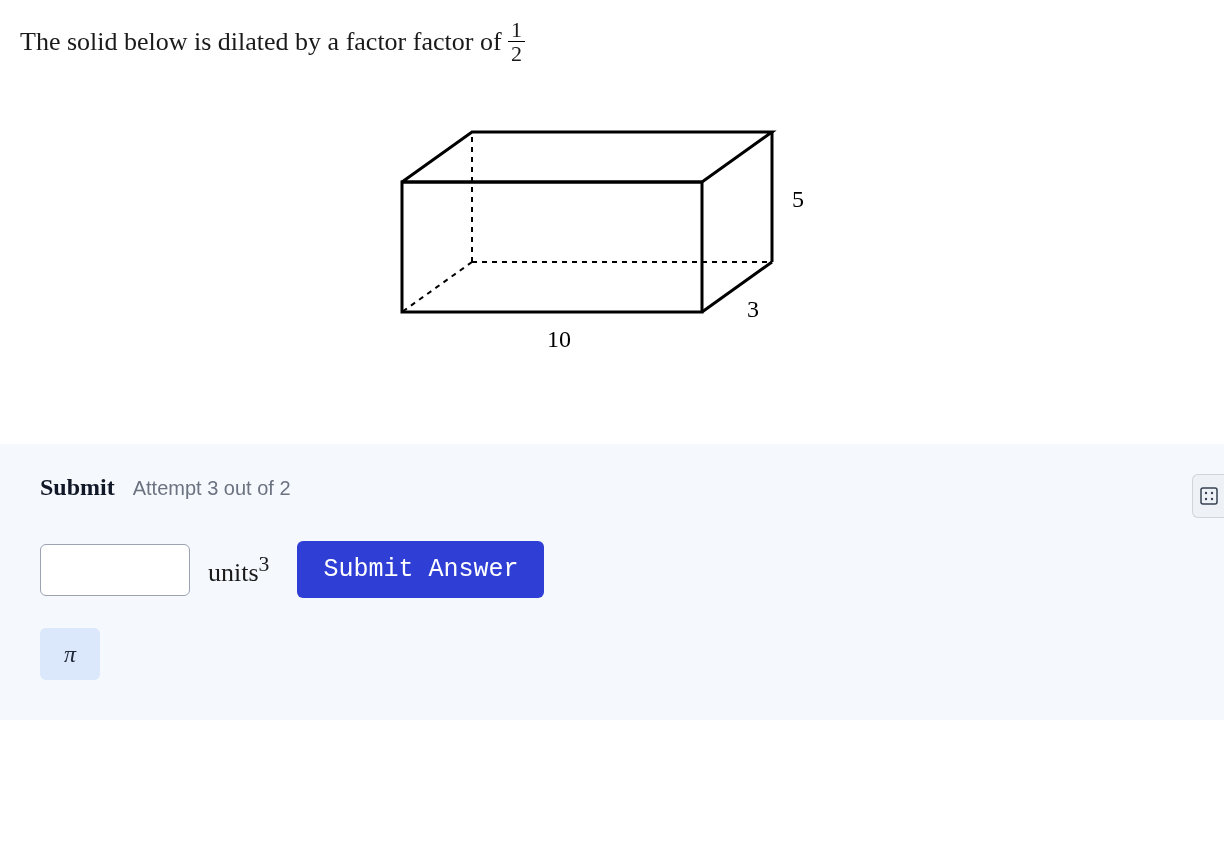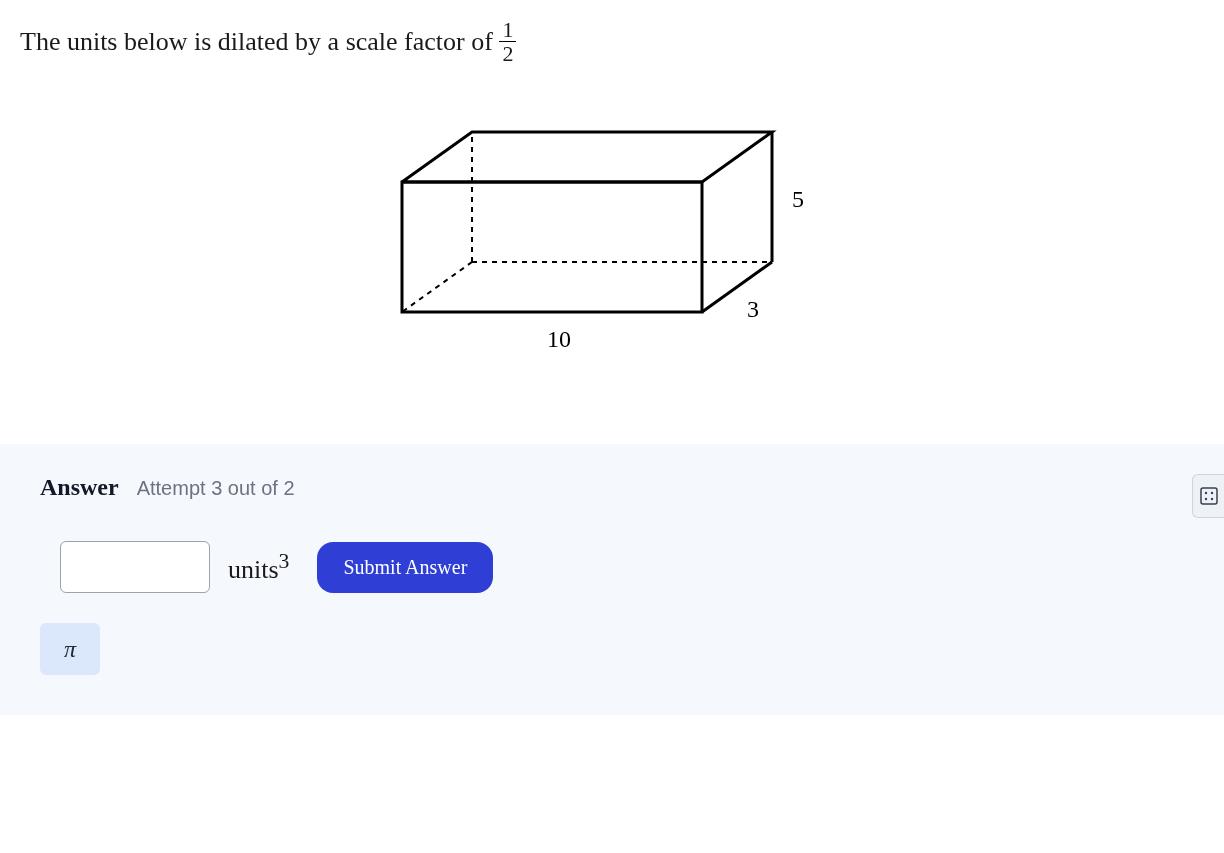--- a/index.html
+++ b/index.html
@@ -19,37 +19,37 @@
   .figure { text-align: center; margin: 0 auto 70px auto; }
   .answer-panel {
     background: #f5f8fc;
     padding: 30px 40px 40px 40px;
     margin: 0 -20px;
     position: relative;
   }
   .answer-header { display:flex; align-items: baseline; gap: 18px; margin-bottom: 40px;}
   .answer-label { font-family: Georgia, serif; font-weight: bold; font-size: 24px; color:#111827;}
   .attempt { font-family: -apple-system, 'Segoe UI', sans-serif; color:#6b7280; font-size: 20px;}
-  .input-row { display:flex; align-items: center; gap: 18px; margin-bottom: 30px; margin-left: 20px;}
+  .input-row { display:flex; align-items: center; gap: 18px; margin-bottom: 30px;}
   .ans-input {
     width: 150px; height: 52px;
     border: 1.5px solid #9ca3af;
     border-radius: 6px;
     font-size: 20px;
     padding: 4px 8px;
     background:#fff;
   }
   .units { font-family: Georgia, serif; font-size: 26px; }
   .submit-btn {
     background: #2f3fd6;
     color: #fff;
     border: none;
-    border-radius: 16px;
-    font-family: Liberation Serif, serif;
-    font-size: 20px;
+    border-radius: 6px;
+    font-family: Liberation Mono, monospace;
+    font-size: 25px;
     padding: 14px 26px;
     cursor: pointer;
     margin-left: 10px;
   }
   .pi-btn {
     width: 60px; height: 52px;
     background: #dbe7fb;
     border: none;
     border-radius: 6px;
     font-family: Georgia, serif;
@@ -67,21 +67,21 @@
     border-right:none;
     border-radius: 6px 0 0 6px;
     cursor: pointer;
     display:flex; align-items:center; justify-content:center;
   }
 </style>
 </head>
 <body>
 
 <div class="question">
-  <span>The units below is dilated by a scale factor of </span><span class="frac"><span class="num">1</span><span class="den">2</span></span>
+  <span>The solid below is dilated by a factor factor of </span><span class="frac"><span class="num">1</span><span class="den">2</span></span>
 </div>
 
 <div class="figure">
   <svg width="440" height="250" viewBox="0 0 440 250">
 
     <g transform="translate(10,5)">
 
     <line x1="70" y1="140" x2="70" y2="10" stroke="#000" stroke-width="2" stroke-dasharray="5,5"></line>
     <line x1="70" y1="140" x2="0" y2="190" stroke="#000" stroke-width="2" stroke-dasharray="5,5"></line>
     <line x1="70" y1="140" x2="370" y2="140" stroke="#000" stroke-width="2" stroke-dasharray="5,5"></line>
@@ -95,21 +95,21 @@
     </g>
 
     <text x="400" y="90" font-family="Georgia" font-size="24">5</text>
     <text x="355" y="200" font-family="Georgia" font-size="24">3</text>
     <text x="155" y="230" font-family="Georgia" font-size="24">10</text>
   </svg>
 </div>
 
 <div class="answer-panel">
   <div class="answer-header">
-    <span class="answer-label">Answer</span>
+    <span class="answer-label">Submit</span>
     <span class="attempt">Attempt 3 out of 2</span>
   </div>
 
   <button class="keypad-btn" aria-label="keypad">
     <svg width="18" height="18" viewBox="0 0 18 18">
       <rect x="1" y="1" width="16" height="16" rx="2" fill="none" stroke="#374151" stroke-width="1.5"></rect>
       <circle cx="6" cy="6" r="1.2" fill="#374151"></circle>
         <circle cx="12" cy="6" r="1.2" fill="#374151"></circle>
       <circle cx="6" cy="12" r="1.2" fill="#374151"></circle>
         <circle cx="12" cy="12" r="1.2" fill="#374151"></circle>

